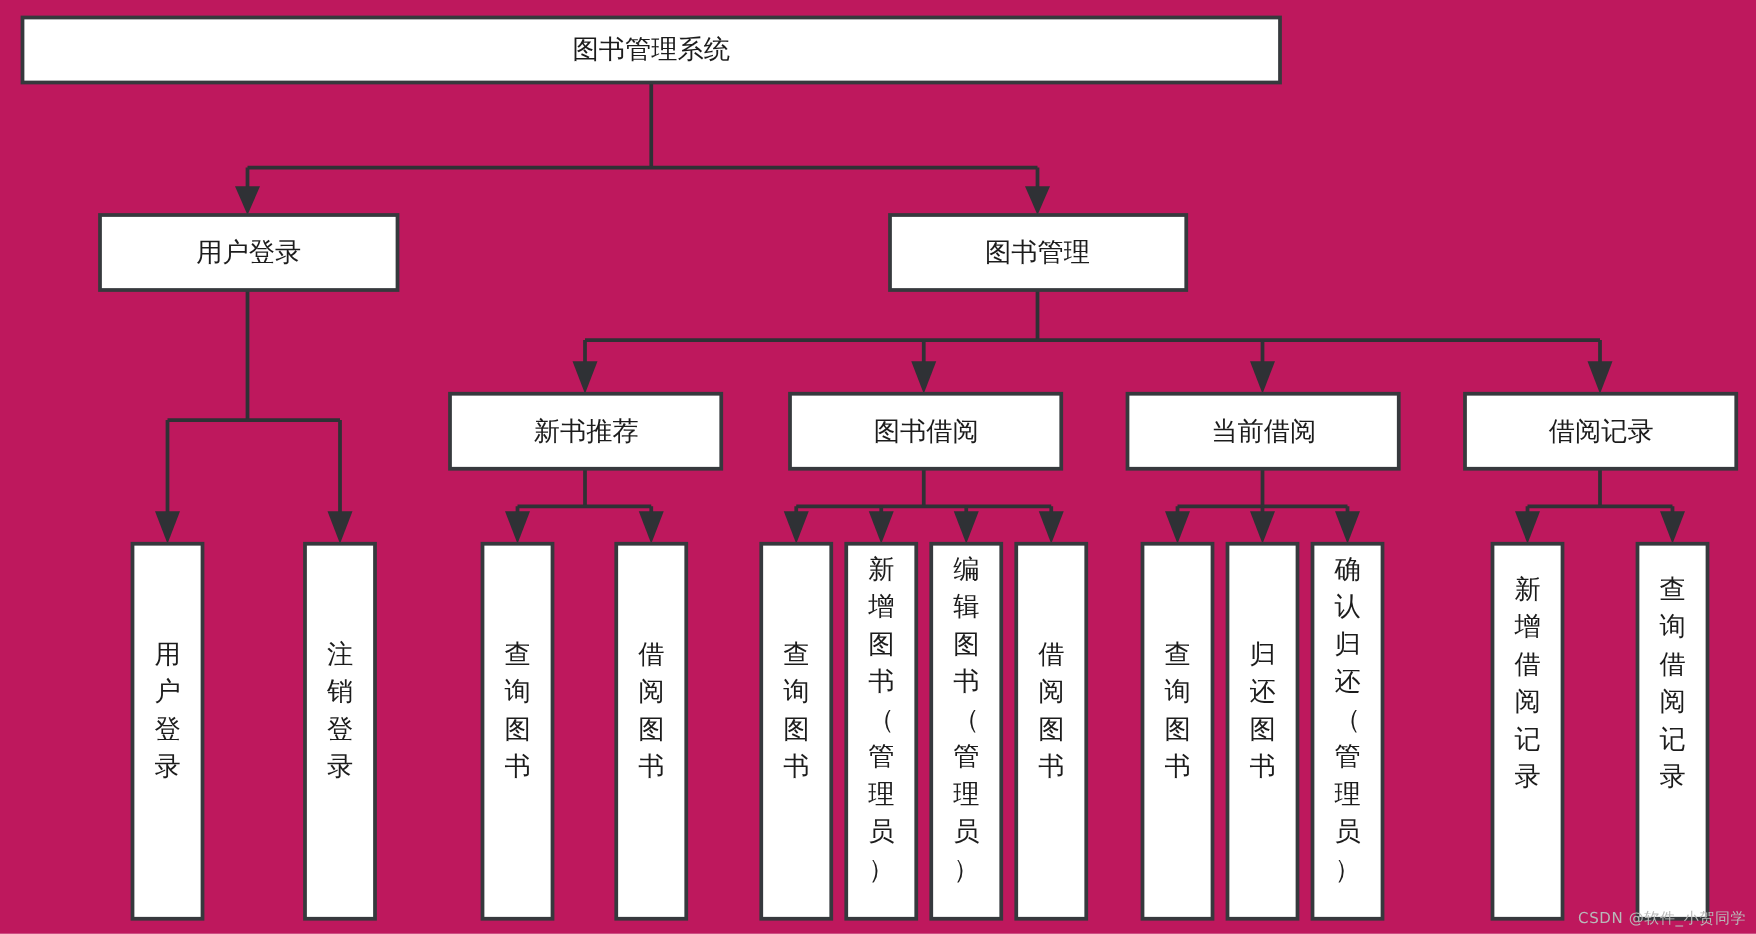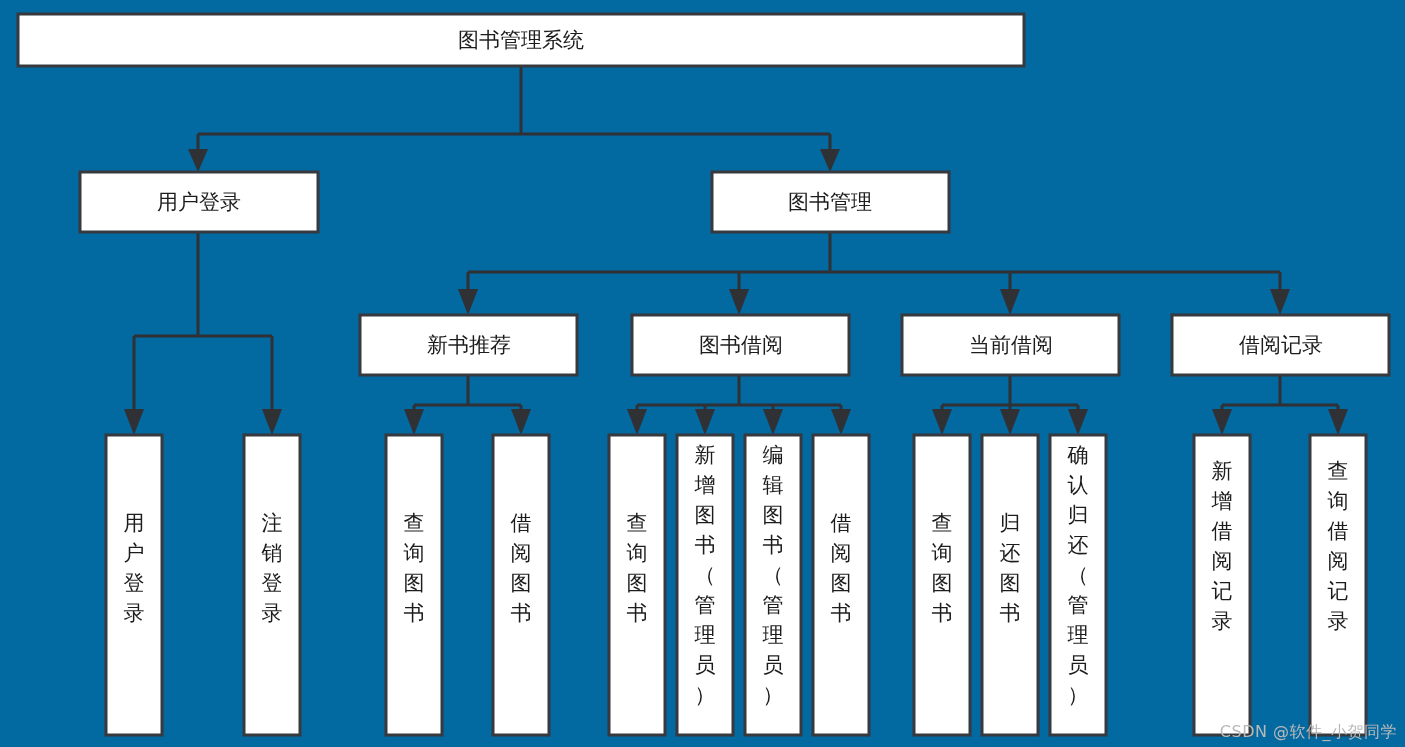--- a/index.html
+++ b/index.html
@@ -11,21 +11,21 @@
   body {
     width: 1405px;
     height: 747px;
     overflow: hidden;
     font-family: "DejaVu Sans", "Liberation Sans", sans-serif;
   }
   #diagram-root {
     position: relative;
     width: 1405px;
     height: 747px;
-    background: #0369a1;
+    background: #be185d;
   }
   svg.diagram-canvas {
     position: absolute;
     left: 0;
     top: 0;
     width: 1405px;
     height: 747px;
     display: block;
   }
   .node-box {
@@ -54,21 +54,21 @@
     font-family: "DejaVu Sans", "Liberation Sans", sans-serif;
     font-size: 21px;
     fill: #1c1c1c;
     text-anchor: middle;
   }
   .watermark-text {
     position: absolute;
     right: 8px;
     bottom: 4px;
     font-family: "DejaVu Sans", "Liberation Sans", sans-serif;
-    font-size: 16px;
+    font-size: 12px;
     color: #b9b9b9;
     white-space: nowrap;
     letter-spacing: 0.5px;
     user-select: none;
   }
 </style>
 </head>
 <body>
 
 <div id="diagram-root">

